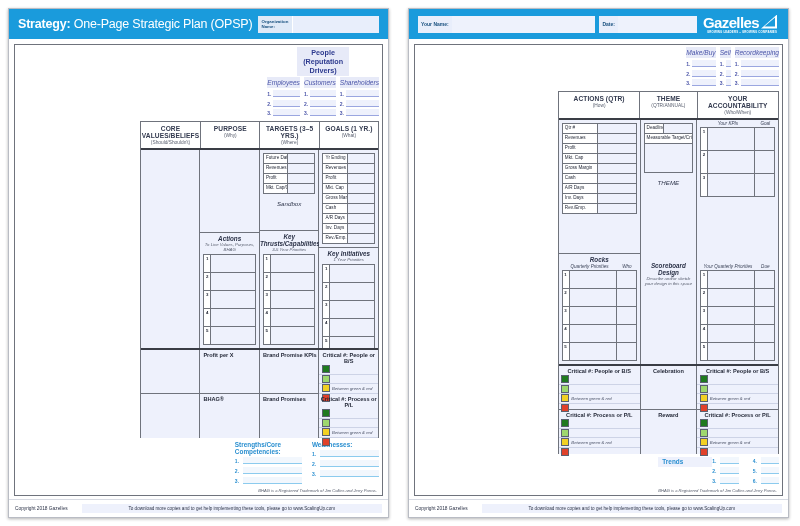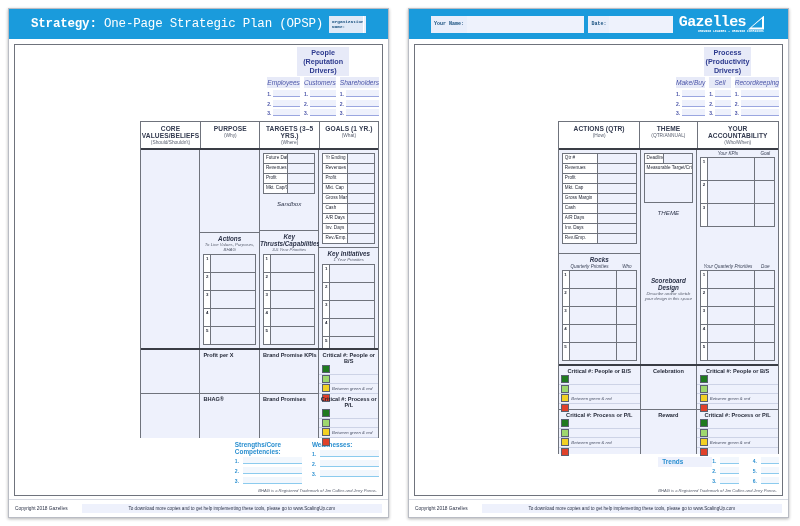--- a/index.html
+++ b/index.html
@@ -31,24 +31,23 @@
     flex:1 1 auto;
     min-height:0;
     align-items:flex-end;
   }
 
   
   .bluebar{
     background:#1a9bdc;
     height:30px;
     display:flex;align-items:center;
-    padding:0 22px;
+    padding:0 9px;
     box-sizing:border-box;
     flex:0 0 auto;
-    font-family:Liberation Mono, monospace;
   }
   .title{color:#fff;font-size:12.5px;letter-spacing:-.2px;white-space:nowrap;}
   .title b{font-weight:bold;}
   .orgwrap{display:flex;align-items:stretch;margin-left:6px;flex:1 1 auto;height:17px;}
   .orglabel{
     background:#dfe9f7;color:#18507f;font-size:4.4px;line-height:5px;
     padding:3px 2px 0 3px;width:34px;box-sizing:border-box;font-weight:bold;
   }
   .orgfield{background:#e8eefb;flex:1 1 auto;border-left:1px solid #fff;}
 
@@ -58,21 +57,21 @@
     color:#18507f;font-size:5px;font-weight:bold;padding:0 3px;white-space:nowrap;
   }
   .field-input{flex:1 1 auto;height:100%;background:#eef2fc;}
   .f-name{flex:2 1 0;}
   .f-date{flex:1.1 1 0;}
 
   .logo{
     margin-left:6px;display:flex;flex-direction:column;align-items:flex-end;
     justify-content:center;padding-right:2px;
   }
-  .logo-row{display:flex;align-items:flex-end;}
+  .logo-row{display:flex;align-items:flex-start;}
   .logo-word{color:#fff;font-size:15px;font-weight:bold;letter-spacing:-.6px;line-height:15px;}
   .logo-mark{
     width:16px;height:14px;margin-left:2px;background:#fff;
     clip-path:polygon(100% 0,100% 100%,0 100%);
     position:relative;
   }
   .logo-mark:after{
     content:"";position:absolute;left:1px;top:1px;width:13px;height:11px;
     background:#1a9bdc;clip-path:polygon(100% 18%,100% 100%,18% 100%);
   }
@@ -544,21 +543,20 @@
           <span class="logo-word">Gazelles</span>
           <span class="logo-mark"></span>
         </div>
         <div class="logo-tag">GROWING LEADERS – GROWING COMPANIES</div>
       </div>
     </div>
 
     <div class="inner">
 
       <div class="drivers">
-        <div class="drivers-title">Process (Productivity Drivers)</div>
         <div class="drivers-cols">
           <div class="dcol">
             <div class="dcol-head">Make/Buy</div>
             <div class="dline">
                 <span class="dnum">1.</span>
                 <span class="drule"></span>
               </div>
             <div class="dline">
                 <span class="dnum">2.</span>
                 <span class="drule"></span>

